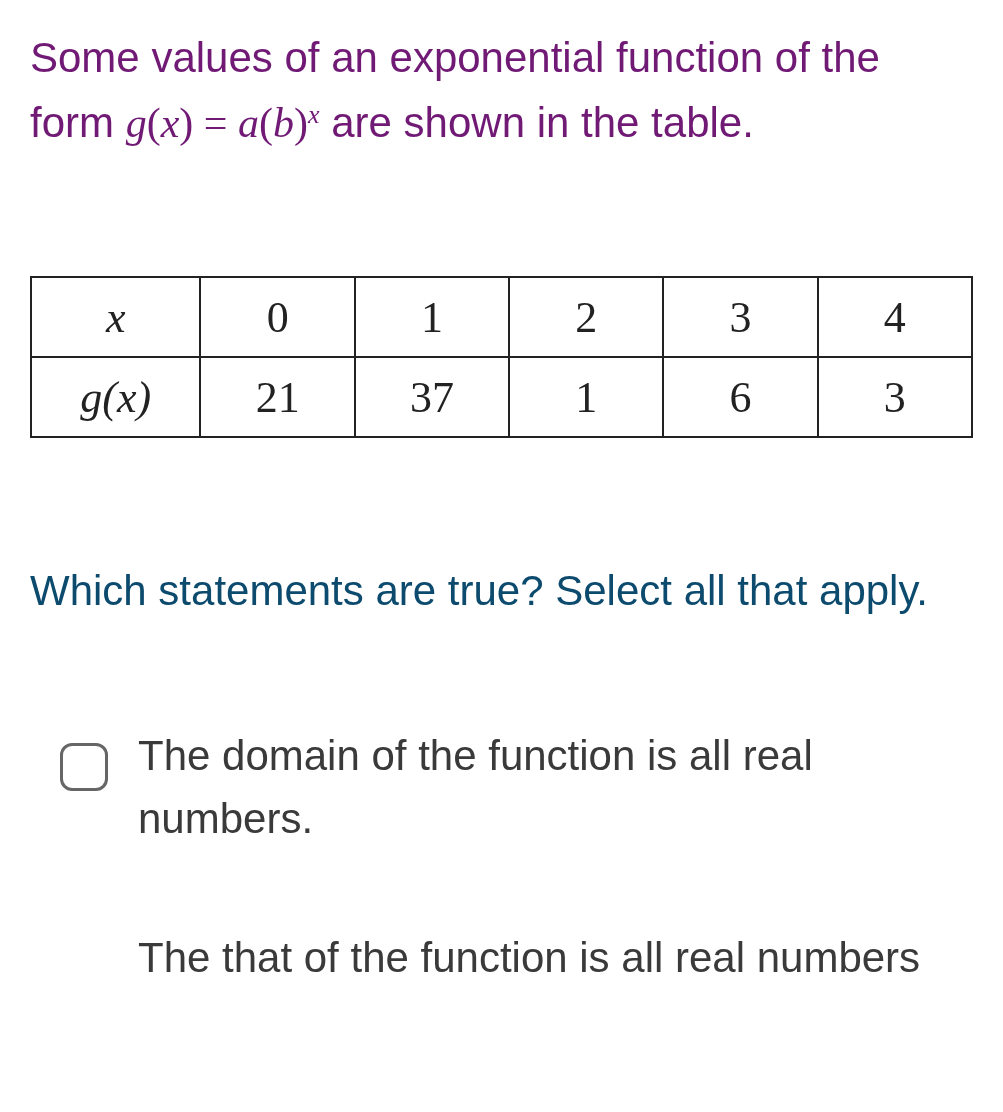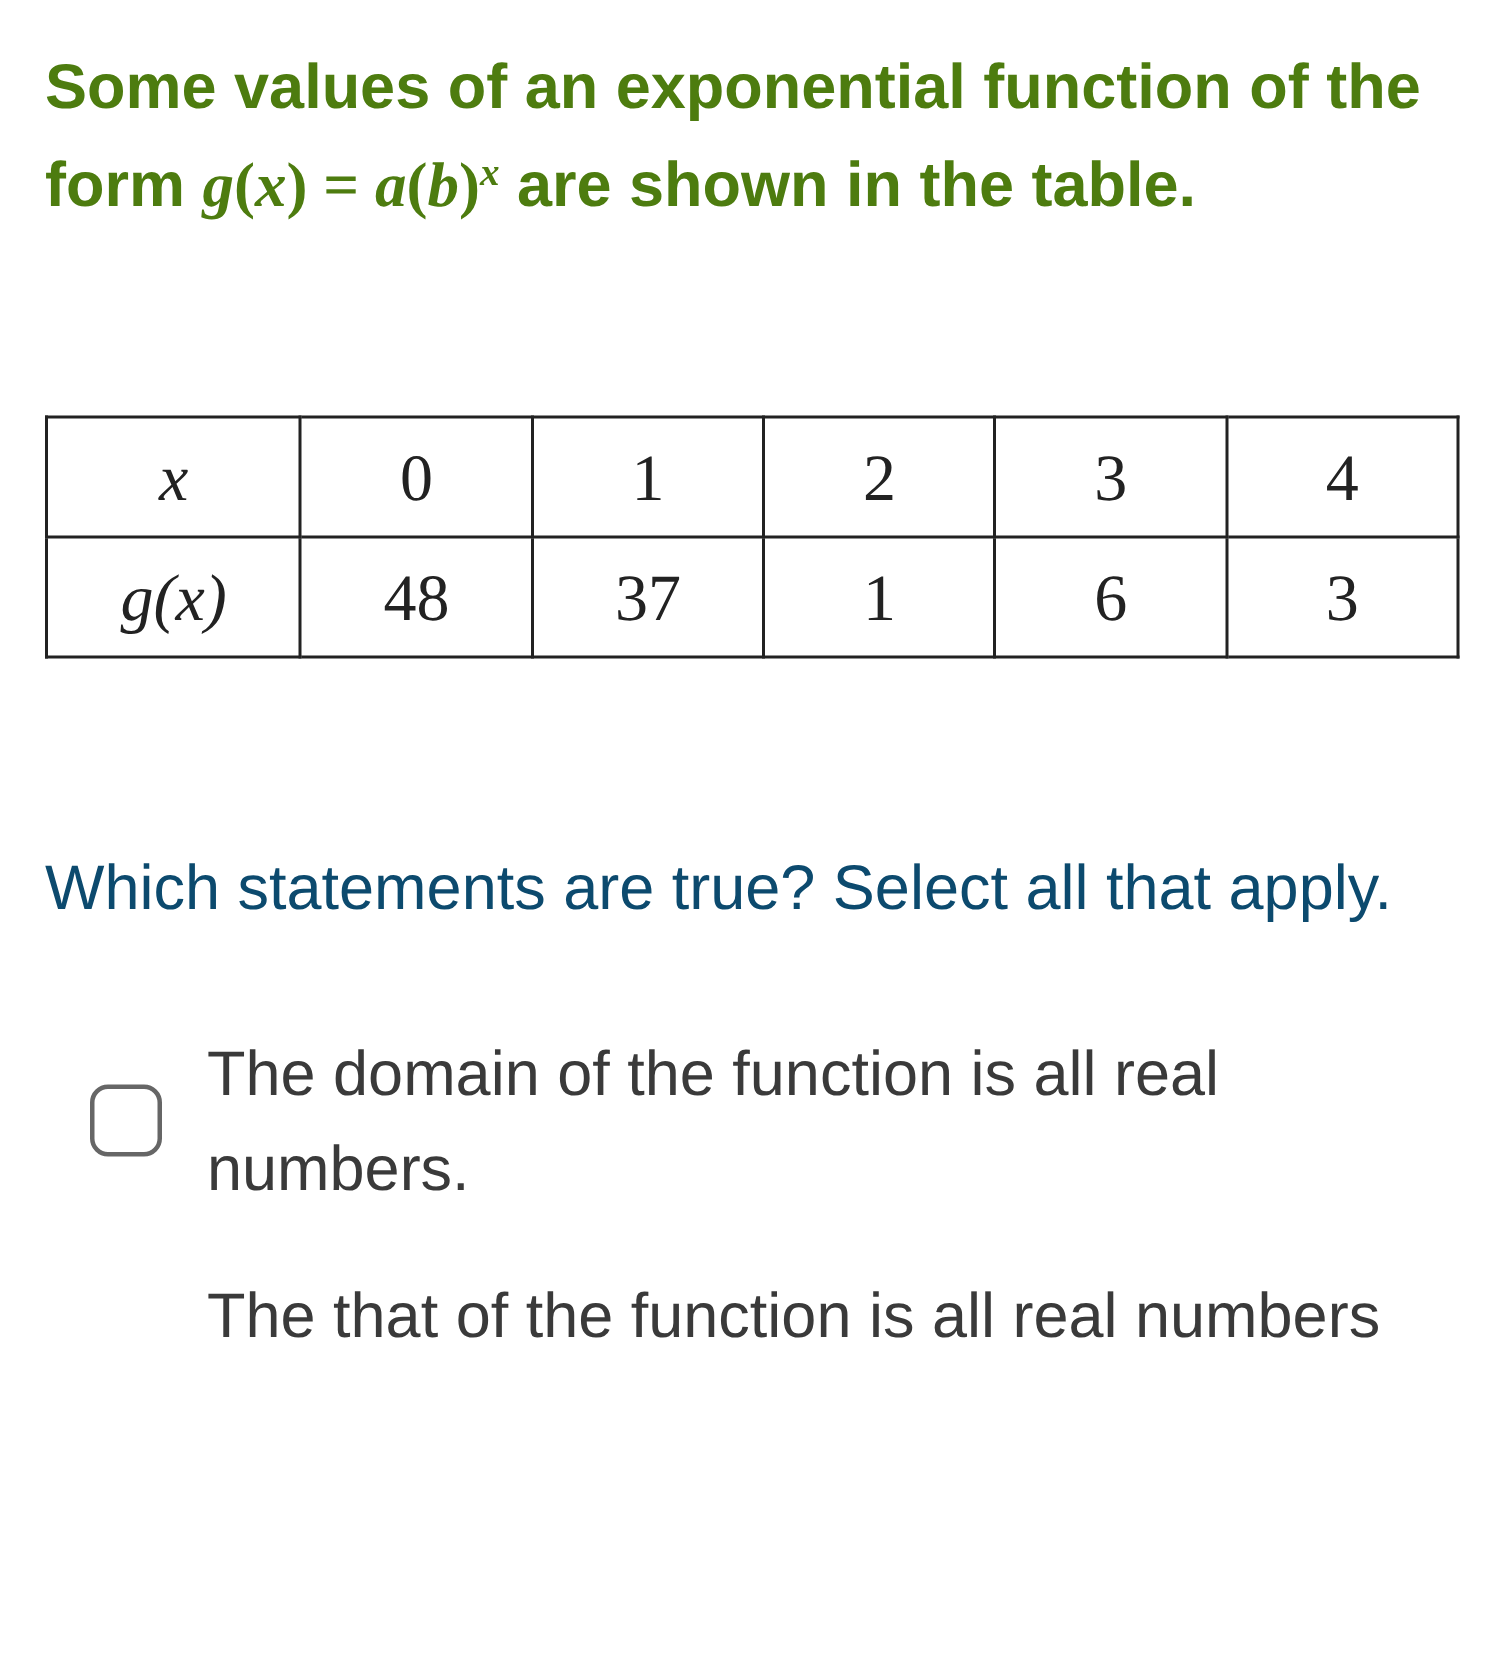--- a/index.html
+++ b/index.html
@@ -12,23 +12,22 @@
       background: #ffffff;
       padding: 25px 30px;
       width: 1003px;
       height: 1112px;
       overflow: hidden;
       color: #3a3a3a;
     }
     .question-intro {
       font-size: 42px;
       line-height: 1.55;
-      color: #4d7c0f;
+      color: #701a75;
       margin-bottom: 120px;
-      font-weight: bold;
     }
     .math-ital {
       font-family: 'Times New Roman', Times, serif;
       font-style: italic;
     }
     .math-upright {
       font-family: 'Times New Roman', Times, serif;
       font-style: normal;
     }
     .exponent {
@@ -78,20 +77,21 @@
       min-width: 48px;
       border: 3.5px solid #666;
       border-radius: 12px;
       background: #fff;
       cursor: pointer;
     }
     .option-text {
       font-size: 42px;
       line-height: 1.5;
       color: #3a3a3a;
+      margin-top: 41px;
     }
   </style>
 </head>
 <body>
 
 <div class="question-intro">
   <span>Some values of an exponential function of the form </span><span class="math-ital">g</span><span class="math-upright">(</span><span class="math-ital">x</span><span class="math-upright">)</span><span class="math-upright"> = </span><span class="math-ital">a</span><span class="math-upright">(</span><span class="math-ital">b</span><span class="math-upright">)</span><span class="exponent">x</span><span> are shown in the table.</span>
 </div>
 
 <table class="data-table">
@@ -99,21 +99,21 @@
       <tr>
     <td><span class="math-ital">x</span></td>
     <td>0</td>
     <td>1</td>
     <td>2</td>
     <td>3</td>
     <td>4</td>
   </tr>
   <tr>
     <td><span class="math-ital">g(x)</span></td>
-    <td>48</td>
+    <td>21</td>
     <td>37</td>
     <td>1</td>
     <td>6</td>
     <td>3</td>
   </tr>
 </tbody>
   </table>
 
 <div class="question-prompt">Which statements are true? Select all that apply.</div>
 

